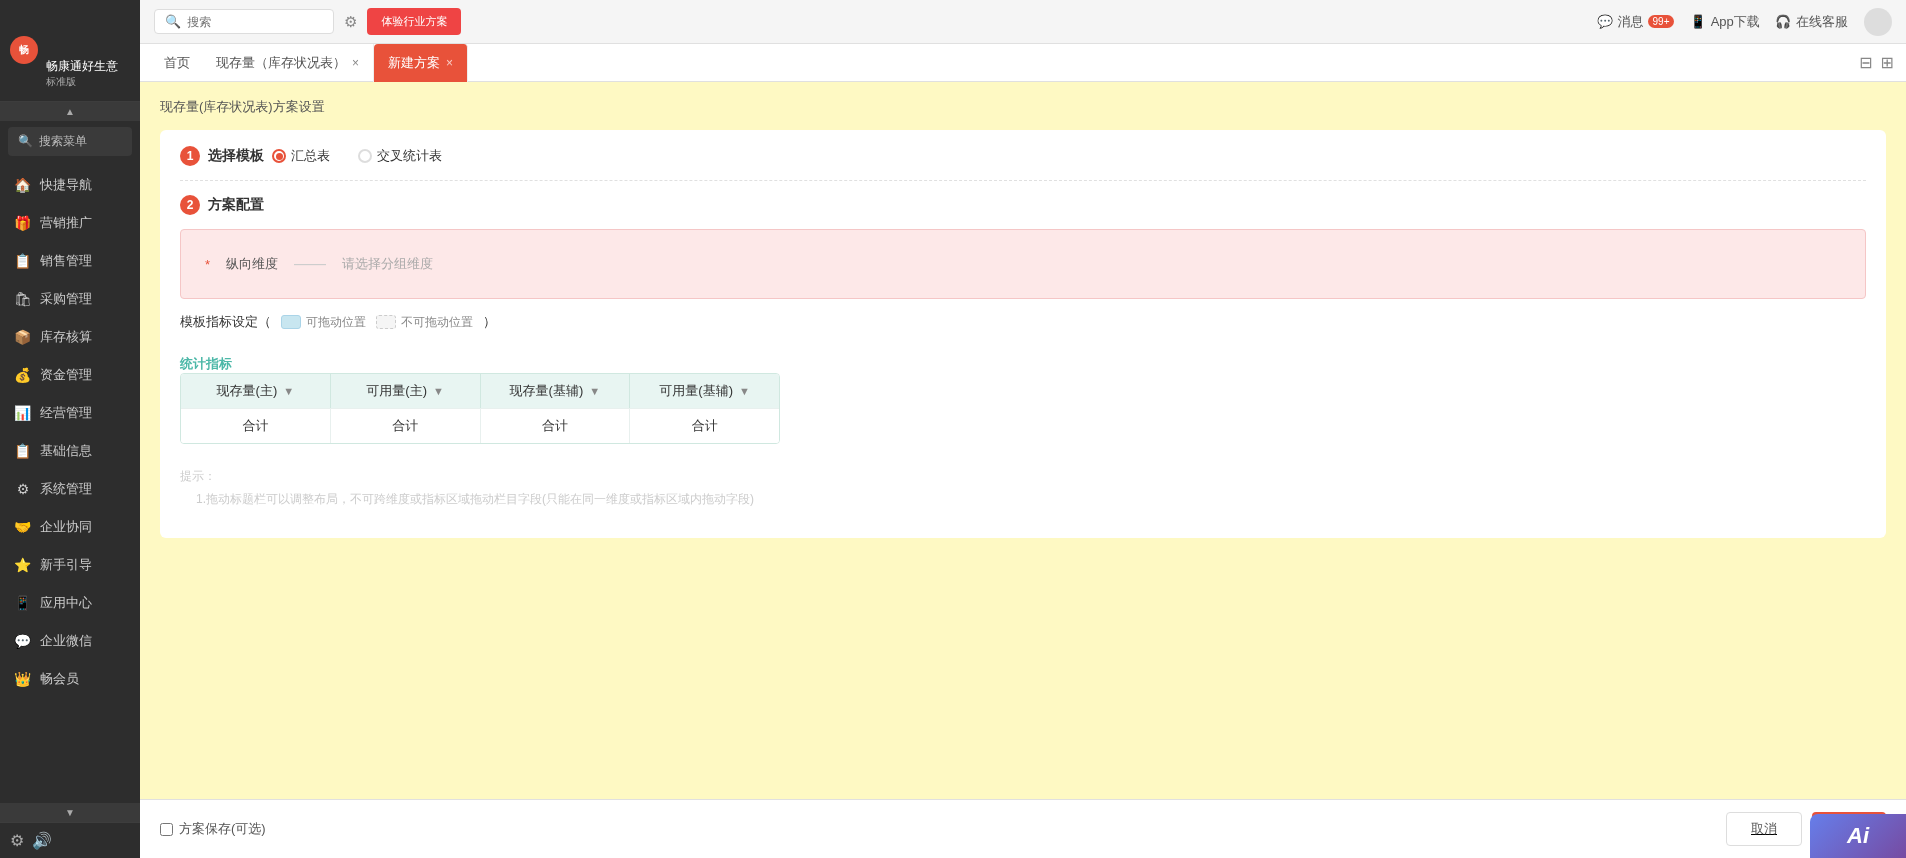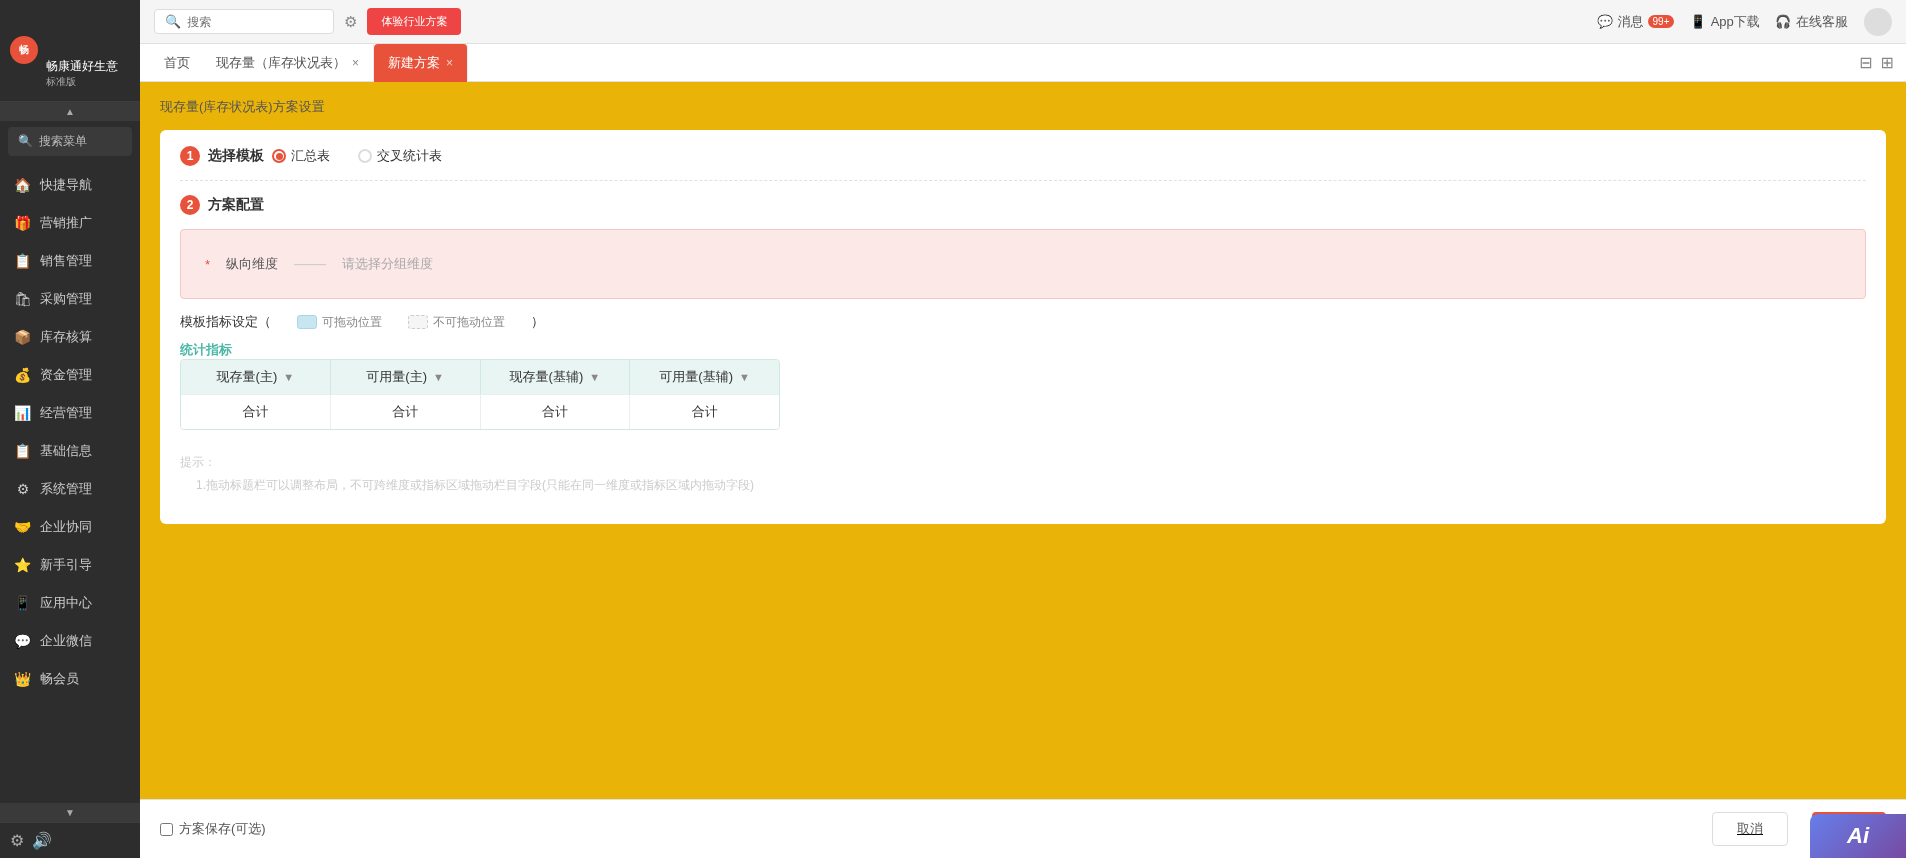--- a/index.html
+++ b/index.html
@@ -124,21 +124,21 @@
     .tab-home { color: #555; font-size: 13px; padding: 0 12px; height: 38px; display: flex; align-items: center; cursor: pointer; }
     .tab-close { font-size: 12px; cursor: pointer; opacity: 0.7; }
     .tabs-right { margin-left: auto; display: flex; gap: 8px; }
     .tabs-right-btn { background: none; border: none; font-size: 16px; cursor: pointer; color: #888; }
 
     
     .content {
       flex: 1;
       overflow-y: auto;
       padding: 16px 20px;
-      background: #eab308;
+      background: #fef9c3;
     }
     .page-title { font-size: 13px; color: #555; margin-bottom: 14px; }
 
     
     .section {
       background: #fff;
       border-radius: 6px;
       padding: 16px 20px;
       margin-bottom: 0;
     }
@@ -188,21 +188,21 @@
       border-radius: 4px;
       padding: 20px 24px;
       display: flex;
       align-items: center;
       gap: 16px;
       margin-bottom: 14px;
       min-height: 70px;
     }
 
     
-    .indicator-settings { font-size: 13px; color: #333; display: flex; align-items: center; gap: 26px; margin-bottom: 10px; }
+    .indicator-settings { font-size: 13px; color: #333; display: flex; align-items: center; gap: 10px; margin-bottom: 24px; }
     .legend-item { display: flex; align-items: center; gap: 5px; font-size: 12px; color: #888; }
     .legend-box { width: 20px; height: 14px; border-radius: 3px; }
     .legend-box.movable { background: #c8e6f0; border: 1px solid #aad4e8; }
     .legend-box.fixed { background: #f5f5f5; border: 1px dashed #ccc; }
 
     
     .stats-label { font-size: 13px; color: #4db8a8; font-weight: bold; }
     .stats-table { border: 1px solid #d0e8e0; border-radius: 4px; overflow: hidden; width: 600px; }
     .stats-table-header { display: flex; background: #e8f5f2; }
     .stats-col {
@@ -235,21 +235,21 @@
     
     .footer {
       background: #fff;
       border-top: 1px solid #e0e0e0;
       padding: 12px 20px;
       display: flex;
       align-items: center;
       justify-content: space-between;
     }
     .save-option { display: flex; align-items: center; gap: 6px; font-size: 13px; color: #555; cursor: pointer; }
-    .footer-btns { display: flex; gap: 24px; text-decoration: underline; }
+    .footer-btns { display: flex; gap: 10px; text-decoration: underline; }
     .btn-cancel {
       background: #fff;
       border: 1px solid #ddd;
       border-radius: 4px;
       padding: 7px 24px;
       font-size: 13px;
       cursor: pointer;
       color: #555;
     }
     .btn-query {

